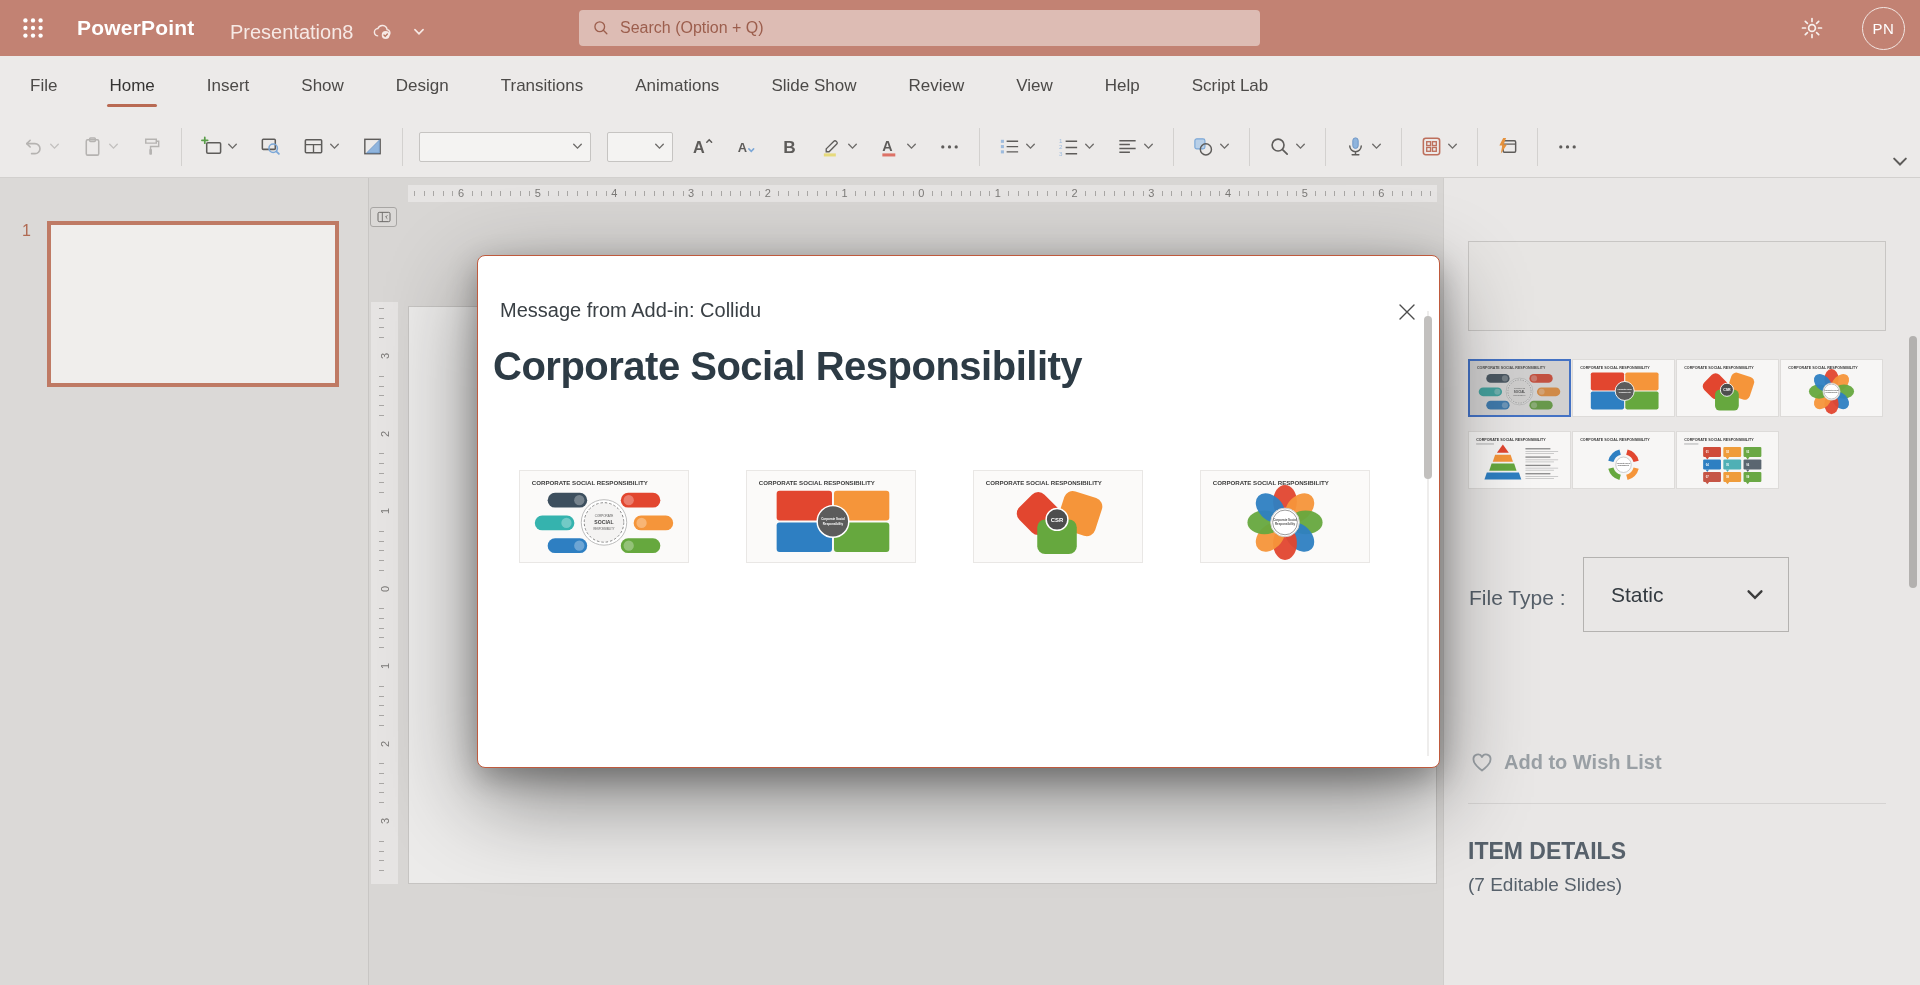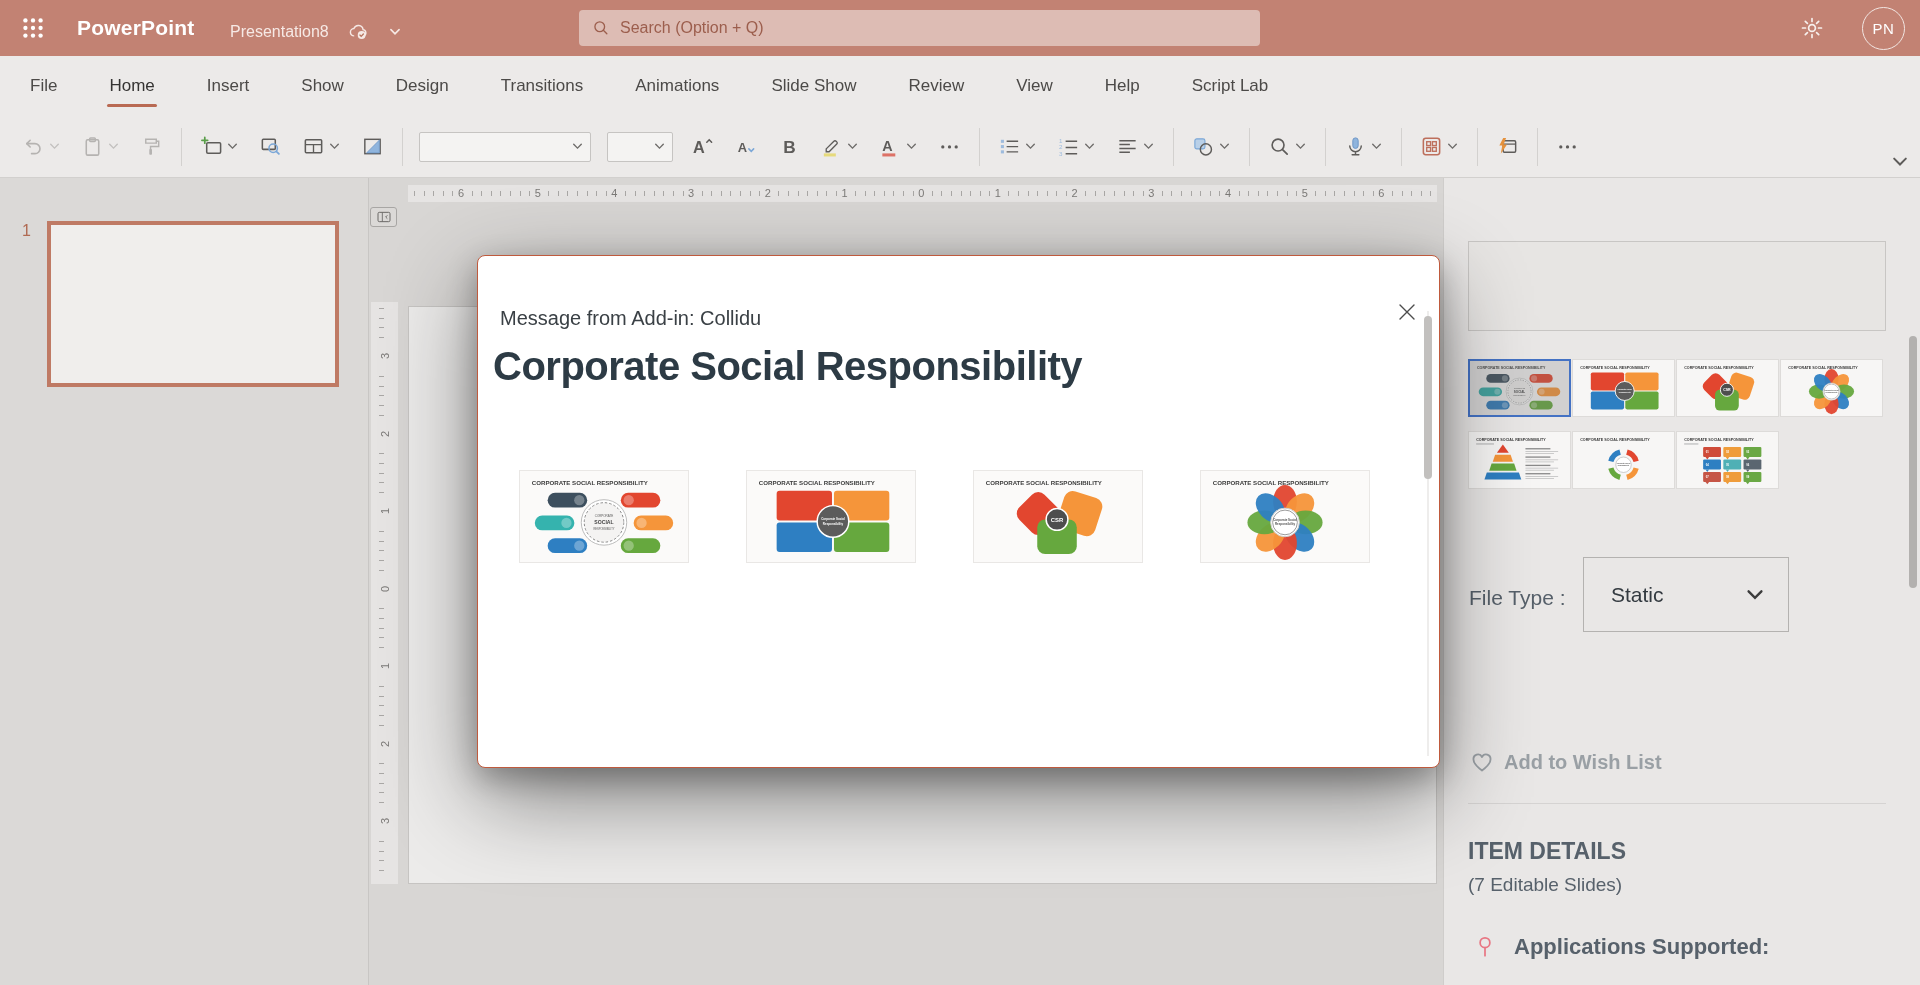--- a/index.html
+++ b/index.html
@@ -4,21 +4,21 @@
 <style>
   *{margin:0;padding:0;box-sizing:border-box}
   html,body{width:1920px;height:985px;background:#d8d6d4;font-family:"Liberation Sans",sans-serif;overflow:hidden}
   .screen{position:relative;width:1920px;height:985px;overflow:hidden;background:#d8d6d4}
   svg.icn{display:block}
 
   
   .topbar{position:absolute;left:0;top:0;width:1920px;height:56px;background:var(--topbar,#c28273);display:flex;align-items:center;color:#fff}
   .launcher{position:absolute;left:16px;top:12px;width:34px;height:32px;display:flex;align-items:center;justify-content:center;cursor:pointer;color:#fff}
   .app-name{position:absolute;left:77px;top:0;line-height:56px;font-size:21px;font-weight:bold;color:#fff;letter-spacing:.2px}
-  .doc-wrap{position:absolute;left:230px;top:0;height:64px;display:flex;align-items:center;gap:18px;color:#f6e9e5;font-size:16px;cursor:pointer}
+  .doc-wrap{position:absolute;left:230px;top:0;height:64px;display:flex;align-items:center;gap:18px;color:#f6e9e5;font-size:20px;cursor:pointer}
   .search{position:absolute;left:579px;top:10px;width:681px;height:36px;background:var(--searchbg,#ddbcb4);border-radius:4px;display:flex;align-items:center;padding:0 12px;gap:9px;color:#9c5e4d}
   .search input{flex:1;border:none;outline:none;background:transparent;font-size:16px;color:#9c5e4d;font-family:"Liberation Sans",sans-serif}
   .search input::placeholder{color:#9c5e4d;opacity:1}
   .gearbtn{position:absolute;left:1800px;top:16px;width:26px;height:26px;color:#f7efec;cursor:pointer}
   .avatar{position:absolute;left:1862px;top:7px;width:43px;height:43px;border:1.5px solid #f2e6e2;border-radius:50%;display:flex;align-items:center;justify-content:center;font-size:15px;letter-spacing:.5px;color:#fff;cursor:pointer}
 
   
   .menubar{position:absolute;left:0;top:56px;width:1920px;height:60px;background:#eceae9}
   .tabs{position:absolute;left:30px;top:0;height:60px;display:flex;gap:52px;align-items:center}
   .tab{position:relative;font-size:17px;color:#4c4a48;line-height:60px;cursor:pointer;white-space:nowrap}
@@ -75,21 +75,21 @@
   .rp-divider{position:absolute;left:24px;top:625px;width:418px;height:1px;background:#d5d3d2}
   .item-details{position:absolute;left:24px;top:660px;font-size:23px;font-weight:bold;color:#57616b}
   .item-sub{position:absolute;left:24px;top:696px;font-size:19px;color:#57616b}
   .apps-row{position:absolute;left:28px;top:756px;display:flex;align-items:center;gap:16px}
   .apps-row .pin{color:#e87683}
   .apps-row span{font-size:22px;font-weight:bold;color:#57616b}
   .rp-scroll{position:absolute;left:465px;top:158px;width:8px;height:252px;border-radius:4px;background:#b3b1af;cursor:pointer}
 
   
   .dialog{position:absolute;left:477px;top:255px;width:963px;height:513px;background:#fff;border:1px solid #bf5a3d;border-radius:8px;box-shadow:0 30px 90px rgba(0,0,0,.45),0 10px 30px rgba(0,0,0,.28)}
-  .dlg-title{position:absolute;left:22px;top:51px;font-size:20px;color:#3a4045}
+  .dlg-title{position:absolute;left:22px;top:43px;font-size:20px;color:#3a4045}
   .dlg-close{position:absolute;left:917px;top:44px;width:24px;height:24px;color:#4c4c4c;cursor:pointer}
   .dlg-heading{position:absolute;left:15px;top:88px;font-size:40px;font-weight:bold;color:#2d3b45;letter-spacing:-.5px}
   .dthumbs{position:absolute;left:41px;top:214px;display:flex;gap:57px}
   .dthumb{width:170px;height:93px;background:#fbfaf9;border:1px solid #e9e7e5;cursor:pointer;overflow:hidden}
   .dthumb svg{width:100%;height:100%}
   .dlg-track{position:absolute;left:949px;top:55px;width:2px;height:445px;background:#eeedec}
   .dlg-scroll{position:absolute;left:946px;top:60px;width:8px;height:163px;border-radius:4px;background:#c2c0be;cursor:pointer}
 </style>
 </head>
 <body>
@@ -738,27 +738,20 @@
       </div>
       <div class="wishlist">
         <svg class="icn" width="24" height="24" viewBox="0 0 24 24">
             <path d="M12 20.5C8 17.5 3.5 13.8 3.5 9.5A4.5 4.5 0 0 1 12 7a4.5 4.5 0 0 1 8.5 2.5c0 4.3-4.5 8-8.5 11z" fill="none" stroke="currentColor" stroke-width="1.8" stroke-linejoin="round"></path>
           </svg>
         <span>Add to Wish List</span>
       </div>
       <div class="rp-divider"></div>
       <div class="item-details">ITEM DETAILS</div>
       <div class="item-sub">(7 Editable Slides)</div>
-      <div class="apps-row">
-        <svg class="pin icn" width="26" height="26" viewBox="0 0 24 24">
-            <circle cx="12" cy="8" r="4.5" fill="none" stroke="currentColor" stroke-width="1.6"></circle>
-            <path d="M12 12.5V20" stroke="currentColor" stroke-width="1.6" stroke-linecap="round"></path>
-          </svg>
-        <span>Applications Supported:</span>
-      </div>
       <div class="rp-scroll"></div>
     </aside>
   </div>
 
   <div class="dialog">
     <div class="dlg-title">Message from Add-in: Collidu</div>
     <span class="dlg-close">
       <svg class="icn" width="24" height="24" viewBox="0 0 24 24">
           <path d="M5 5 19 19M19 5 5 19" stroke="currentColor" stroke-width="1.4" stroke-linecap="round"></path>
         </svg>

